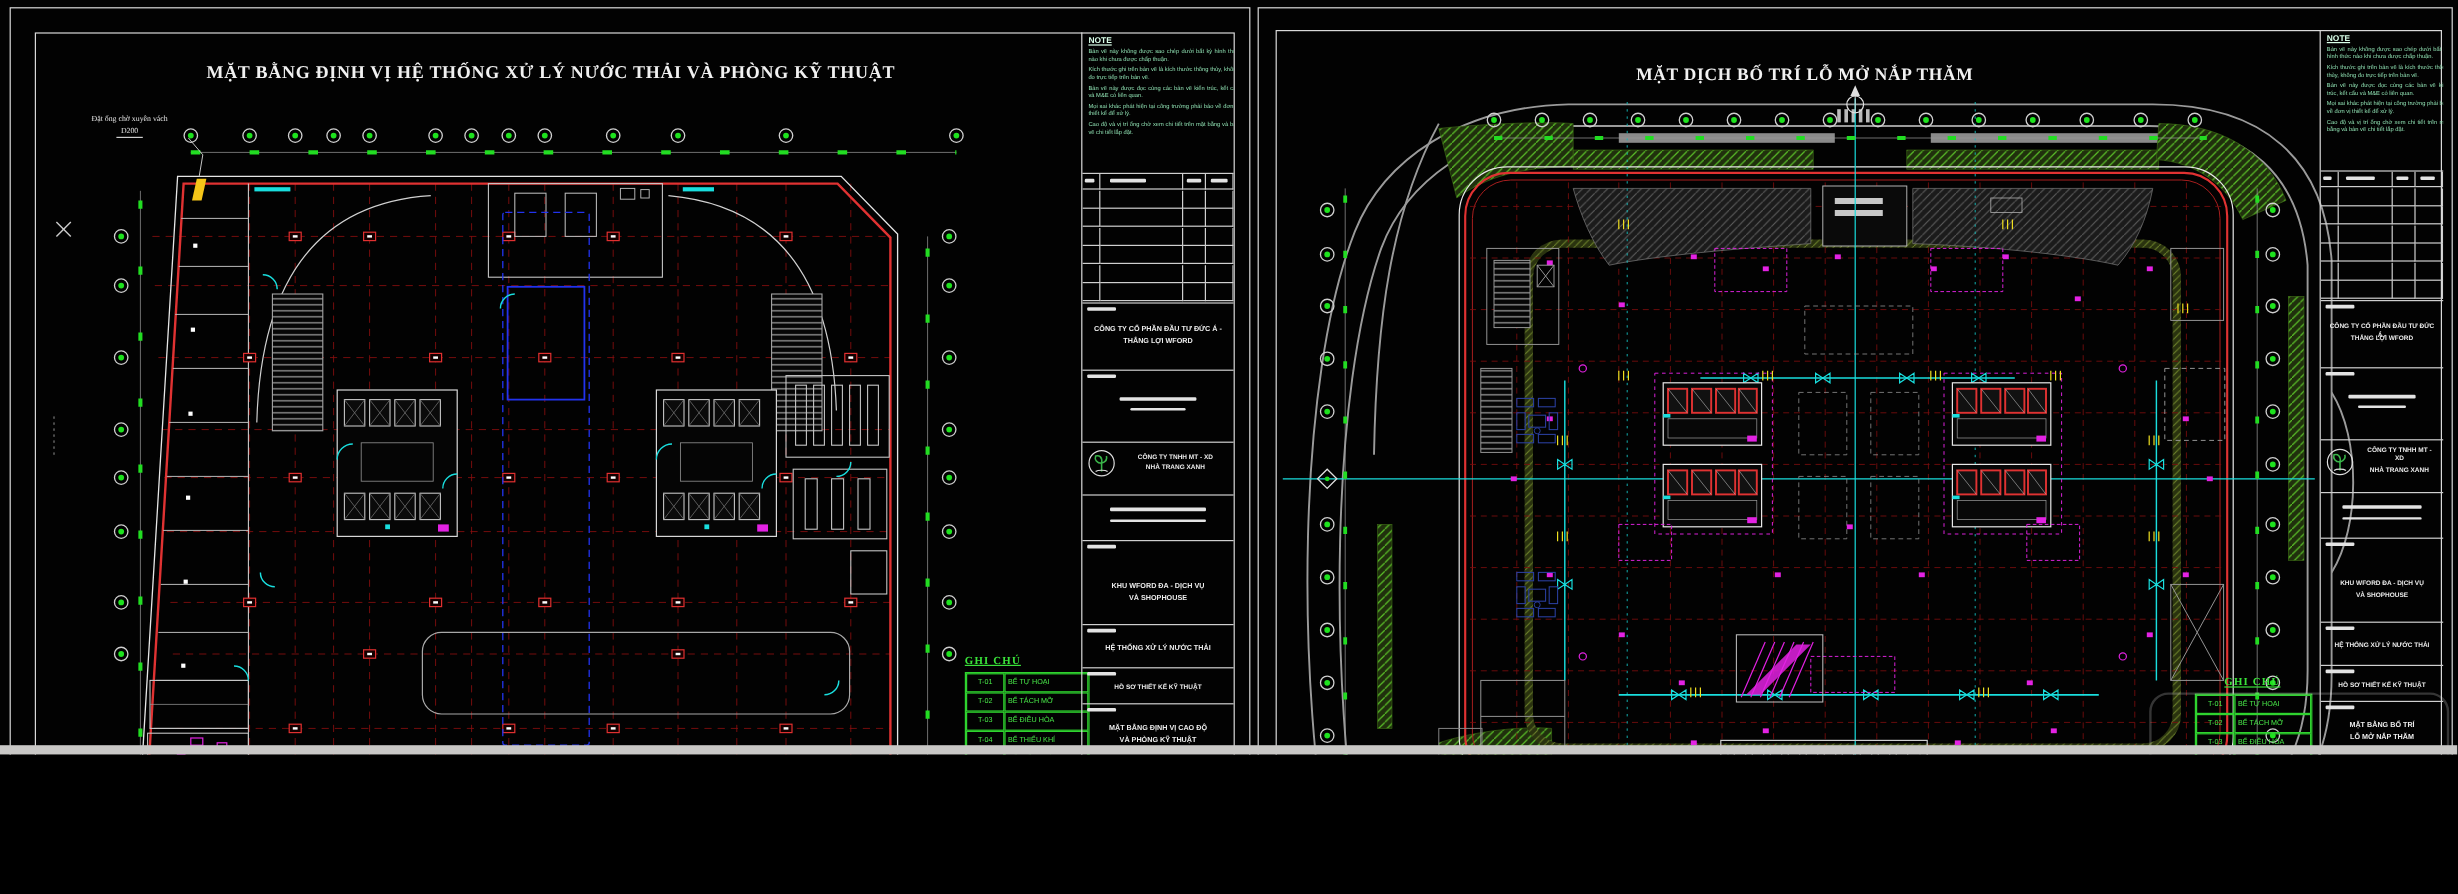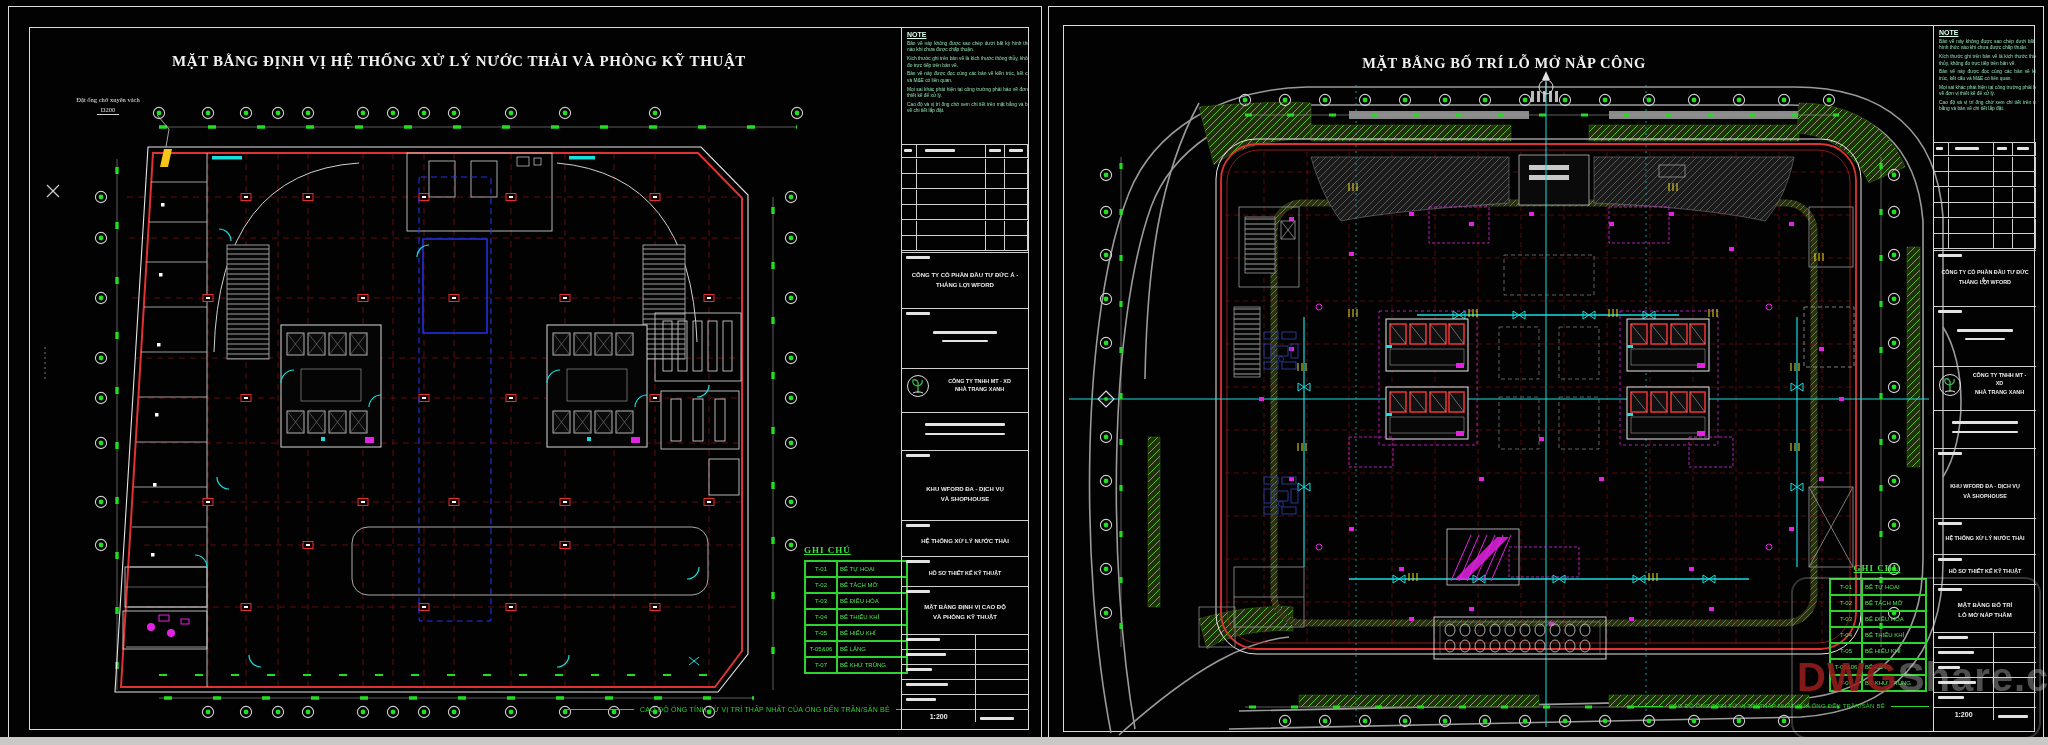--- a/index.html
+++ b/index.html
@@ -1,16 +1,16 @@
 <!DOCTYPE html>
 <html><head>
 <meta charset="utf-8">
 <style>
   html,body{margin:0;padding:0;background:#000;}
-  #stage{position:relative;width:2048px;height:745px;background:#020202;overflow:hidden;
+  #stage{position:relative;width:2048px;height:629px;background:#020202;overflow:hidden;
          font-family:"Liberation Sans",sans-serif;}
   .sheet{position:absolute;background:#020202;border:1px solid #d9d9d9;}
   .frame{position:absolute;border:1.5px solid #d9d9d9;}
   svg{position:absolute;left:0;top:0;}
   .sheet-title{position:absolute;text-align:center;color:#f1f1f1;font-family:"Liberation Serif",serif;
                font-weight:bold;letter-spacing:.6px;}
   .pipe-note{position:absolute;color:#e4e4e4;font-family:"Liberation Serif",serif;font-size:6.5px;
              text-align:center;line-height:1.5;}
   .pipe-note .u{border-bottom:.8px solid #cfcfcf;padding:0 4px 1px;}
   .legend-wrap{position:absolute;color:#3ae23a;}
@@ -832,21 +832,21 @@
         <polygon points="57,384 65,392 57,400 49,392" fill="none" stroke="#e0e0e0" stroke-width="1.1"></polygon>
         <circle cx="57" cy="392" r="2" fill="#1ee21e"></circle>
       </g>
       <g>
         <circle cx="497" cy="80" r="7" fill="none" stroke="#e0e0e0" stroke-width="1"></circle>
         <line x1="497" y1="73" x2="497" y2="87" stroke="#e0e0e0" stroke-width="0.8"></line>
         <polygon points="493,73 501,73 497,64" fill="#e0e0e0"></polygon>
       </g>
     </svg>
 
-    <div class="sheet-title" style="left:150px;top:48px;width:610px;font-size:14.5px;">MẶT BẰNG BỐ TRÍ LỖ MỞ NẮP CÔNG</div>
+    <div class="sheet-title" style="left:150px;top:48px;width:610px;font-size:14.5px;">MẶT DỊCH BỐ TRÍ LỖ MỞ NẮP THĂM</div>
 
     <div class="legend-wrap" style="left:780px;top:556px;width:96px;">
       <div class="legend-title" style="text-align:center;">GHI CHÚ</div>
       <div class="legend-grid">
         <div class="c code">T-01</div>
           <div class="c">BỂ TỰ HOẠI</div>
         <div class="c code">T-02</div>
           <div class="c">BỂ TÁCH MỠ</div>
         <div class="c code">T-03</div>
           <div class="c">BỂ ĐIỀU HÒA</div>

